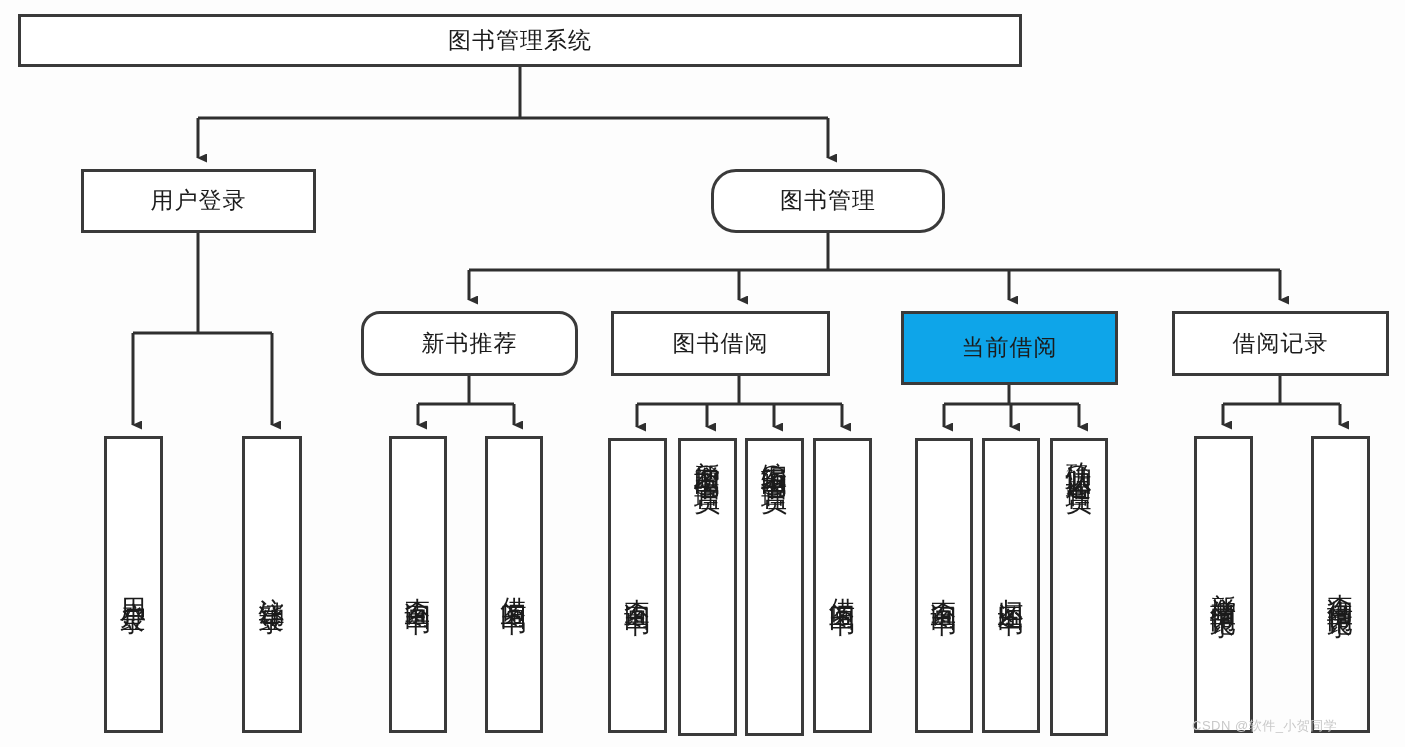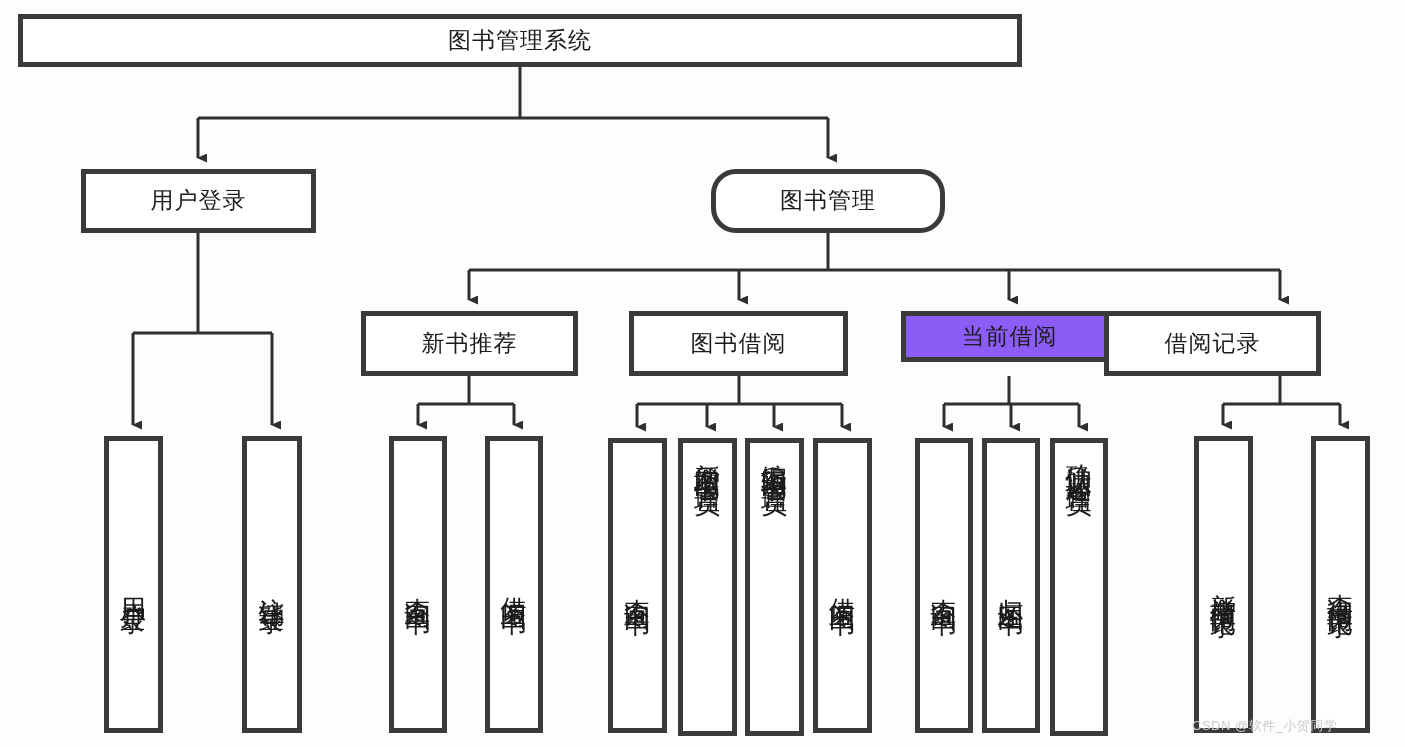--- a/index.html
+++ b/index.html
@@ -22,21 +22,21 @@
     left: 0;
     top: 0;
     width: 1405px;
     height: 747px;
     pointer-events: none;
   }
   .node {
     position: absolute;
     box-sizing: border-box;
     background: #ffffff;
-    border: 5px solid #d946ef;
+    border: 3px solid #d946ef;
     display: flex;
     align-items: center;
     justify-content: center;
   }
   .node-label {
     color: #1b1b1b;
     line-height: 1.18;
     letter-spacing: 1px;
     white-space: pre;
   }
@@ -117,30 +117,30 @@
   <div id="node-layer">
       <div class="node horizontal" style="left: 18px; top: 14px; width: 1004px; height: 53px; border-color: rgb(58, 58, 58); background: rgb(255, 255, 255);">
         <span class="node-label" style="color: rgb(27, 27, 27);">图书管理系统</span>
       </div>
       <div class="node horizontal" style="left: 81px; top: 169px; width: 235px; height: 64px; border-color: rgb(58, 58, 58); background: rgb(255, 255, 255);">
         <span class="node-label" style="color: rgb(27, 27, 27);">用户登录</span>
       </div>
       <div class="node horizontal" style="left: 711px; top: 169px; width: 234px; height: 64px; border-color: rgb(58, 58, 58); background: rgb(255, 255, 255); border-radius: 25px;">
         <span class="node-label" style="color: rgb(27, 27, 27);">图书管理</span>
       </div>
-      <div class="node horizontal" style="left: 361px; top: 311px; width: 217px; height: 65px; border-color: rgb(58, 58, 58); background: rgb(255, 255, 255);">
+      <div class="node horizontal" style="left: 361px; top: 311px; width: 217px; height: 65px; border-color: rgb(58, 58, 58); background: rgb(255, 255, 255); border-radius: 19px;">
         <span class="node-label" style="color: rgb(27, 27, 27);">新书推荐</span>
       </div>
-      <div class="node horizontal" style="left: 629px; top: 311px; width: 219px; height: 65px; border-color: rgb(58, 58, 58); background: rgb(255, 255, 255);">
+      <div class="node horizontal" style="left: 611px; top: 311px; width: 219px; height: 65px; border-color: rgb(58, 58, 58); background: rgb(255, 255, 255);">
         <span class="node-label" style="color: rgb(27, 27, 27);">图书借阅</span>
       </div>
-      <div class="node horizontal" style="left: 901px; top: 311px; width: 217px; height: 51px; border-color: rgb(58, 58, 58); background: #8b5cf6;">
+      <div class="node horizontal" style="left: 901px; top: 311px; width: 217px; height: 74px; border-color: rgb(58, 58, 58); background: #0ea5e9;">
         <span class="node-label" style="color: rgb(27, 27, 27);">当前借阅</span>
       </div>
-      <div class="node horizontal" style="left: 1104px; top: 311px; width: 217px; height: 65px; border-color: rgb(58, 58, 58); background: rgb(255, 255, 255);">
+      <div class="node horizontal" style="left: 1172px; top: 311px; width: 217px; height: 65px; border-color: rgb(58, 58, 58); background: rgb(255, 255, 255);">
         <span class="node-label" style="color: rgb(27, 27, 27);">借阅记录</span>
       </div>
       <div class="node vertical centered" style="left: 104px; top: 436px; width: 59px; height: 297px; border-color: rgb(58, 58, 58); background: rgb(255, 255, 255);">
         <span class="node-label" style="color: rgb(27, 27, 27);">用户登录</span>
       </div>
       <div class="node vertical centered" style="left: 242px; top: 436px; width: 60px; height: 297px; border-color: rgb(58, 58, 58); background: rgb(255, 255, 255);">
         <span class="node-label" style="color: rgb(27, 27, 27);">注销登录</span>
       </div>
       <div class="node vertical centered" style="left: 389px; top: 436px; width: 58px; height: 297px; border-color: rgb(58, 58, 58); background: rgb(255, 255, 255);">
         <span class="node-label" style="color: rgb(27, 27, 27);">查询图书</span>

